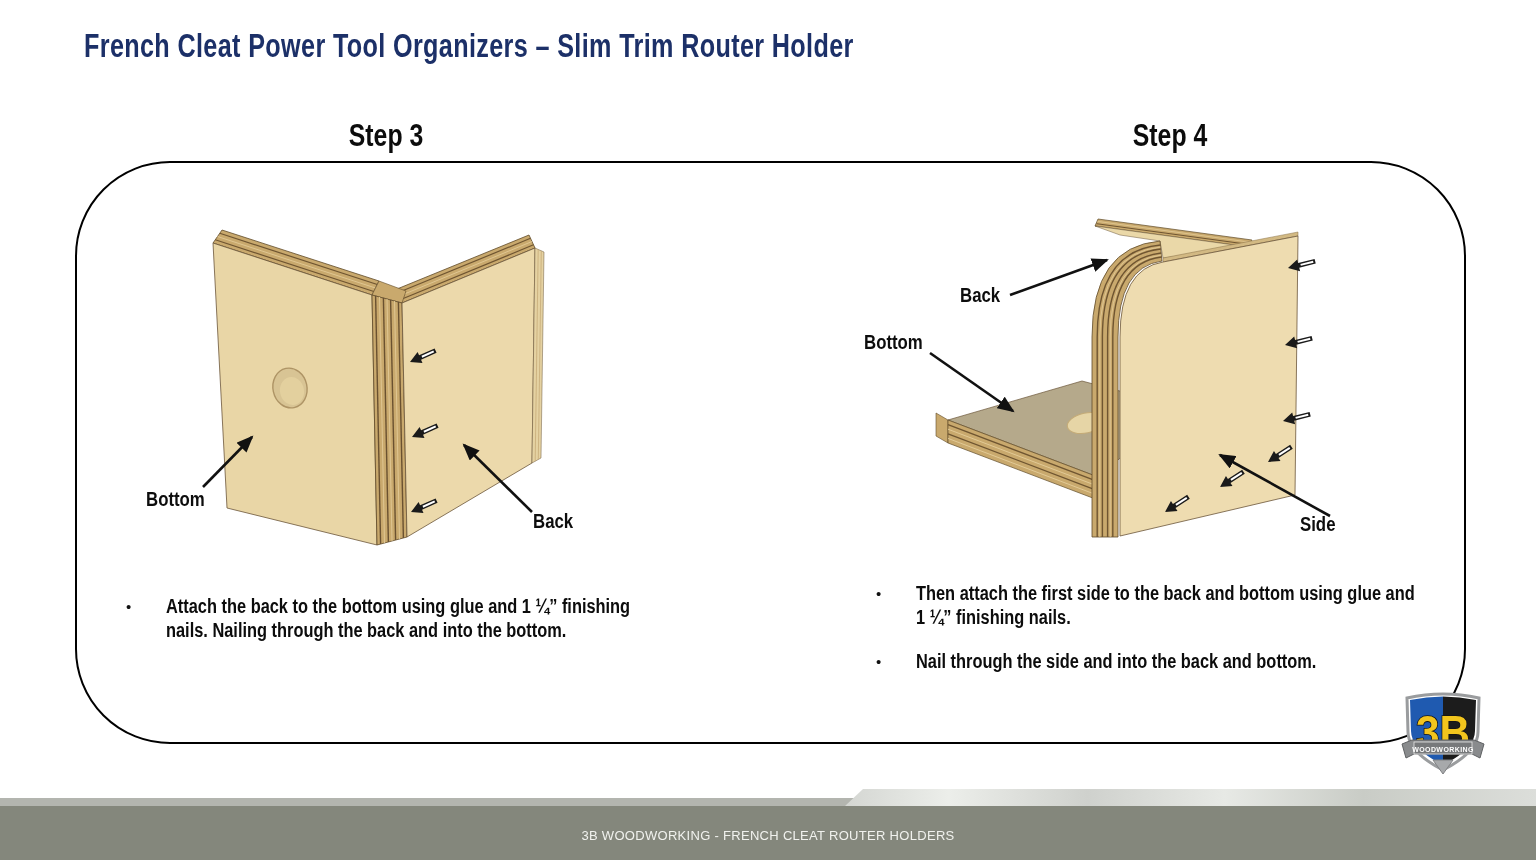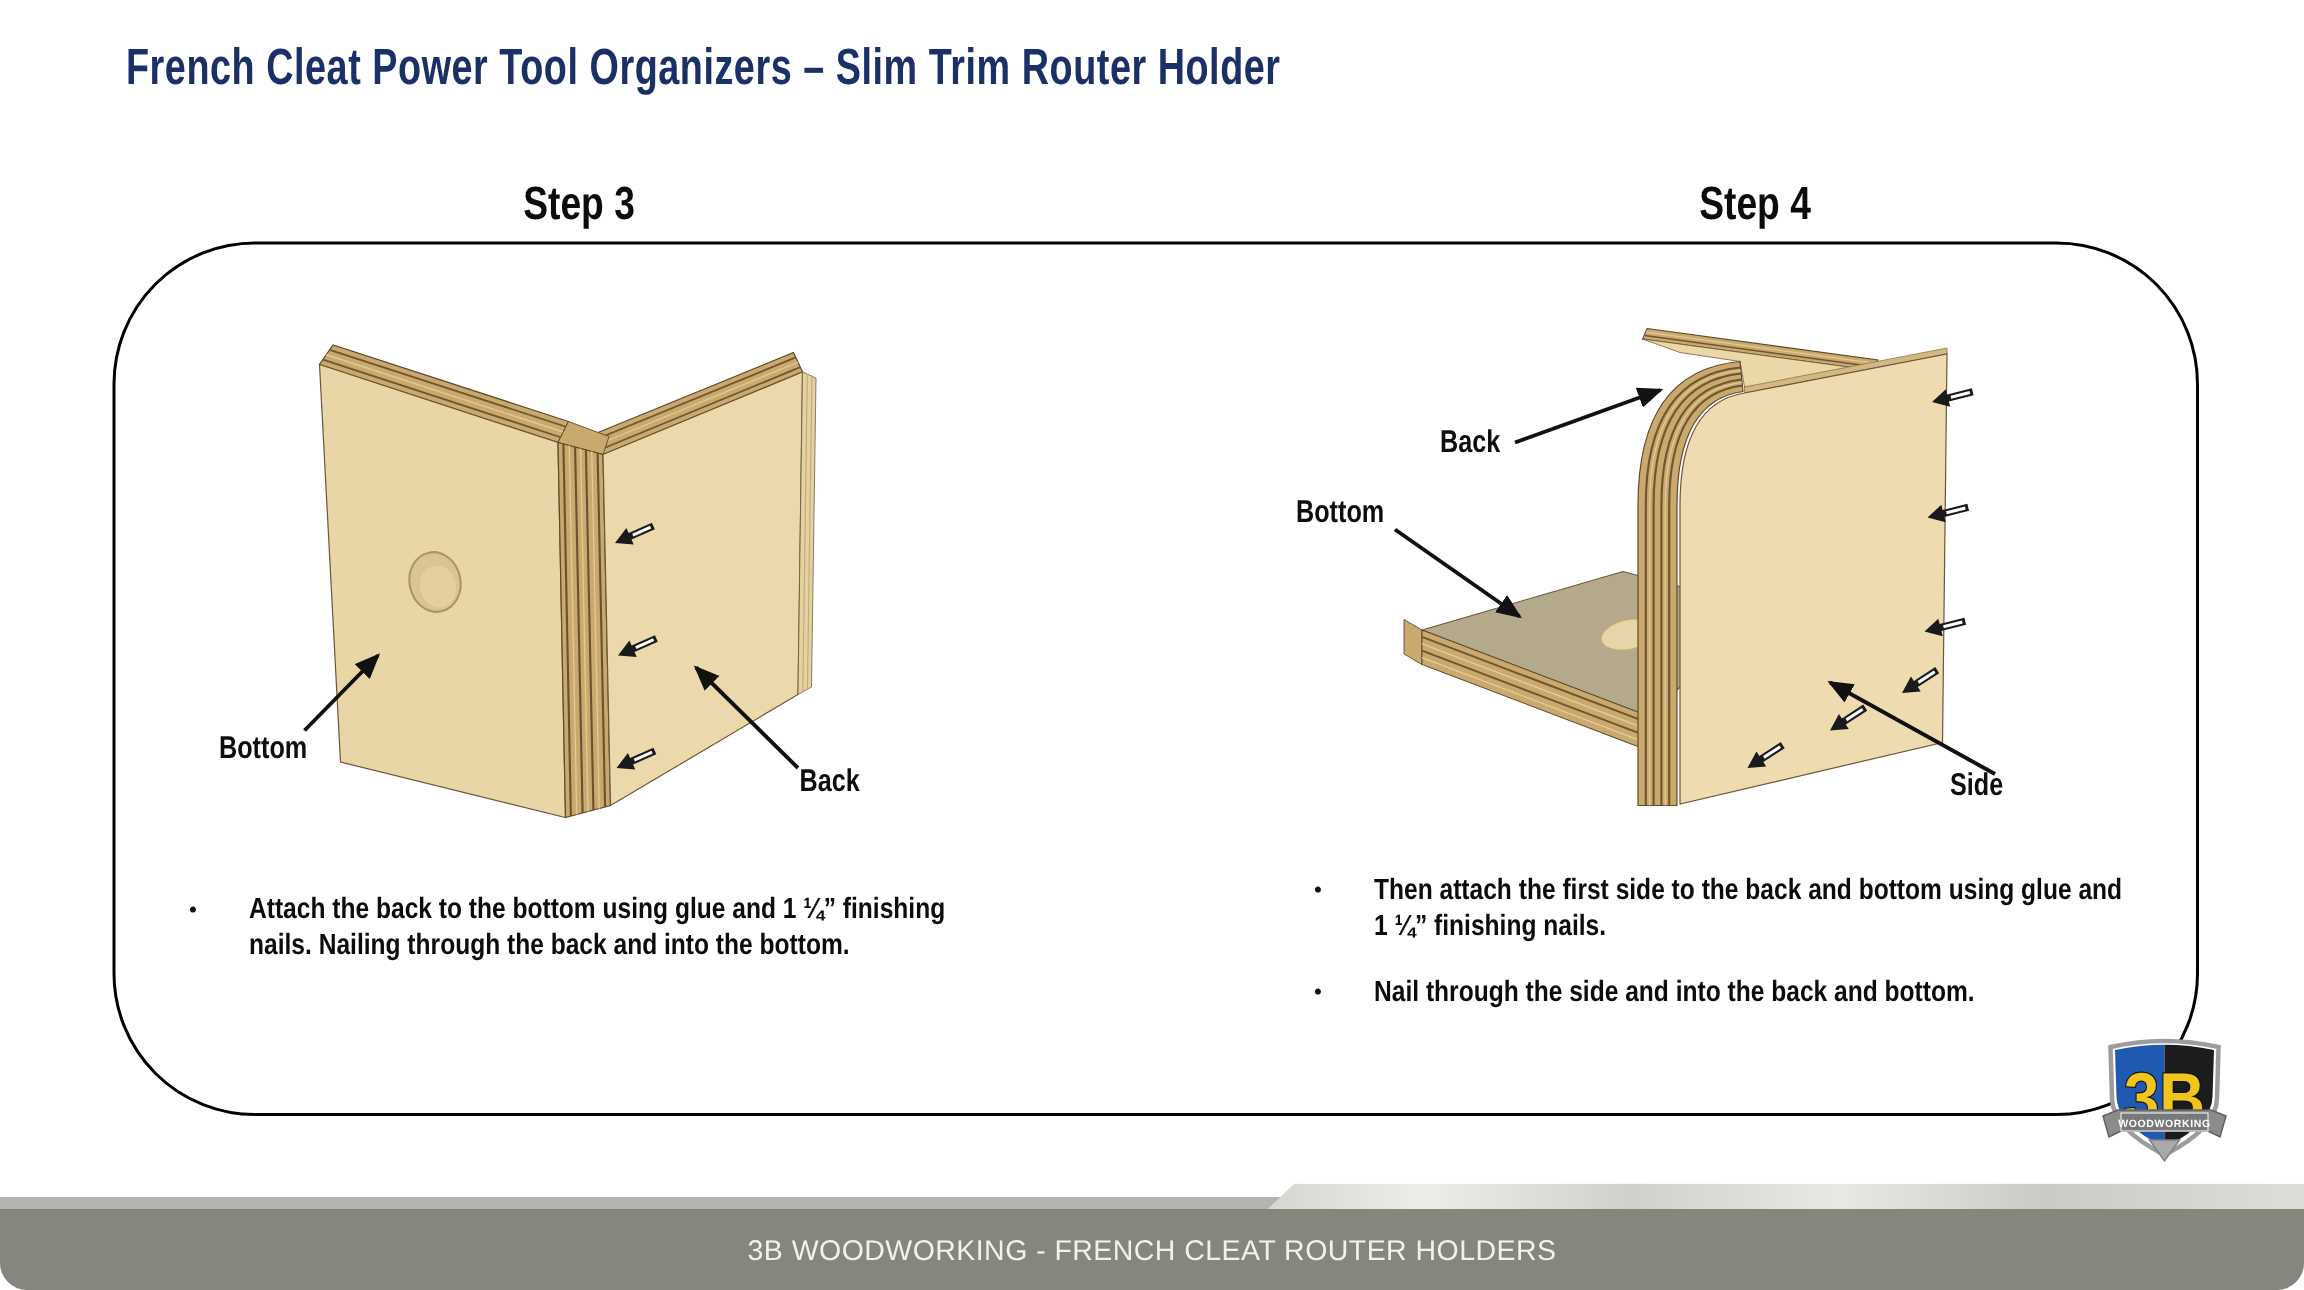--- a/index.html
+++ b/index.html
@@ -1,17 +1,17 @@
 <!DOCTYPE html>
 <html><head>
 <meta charset="utf-8">
 <style>
   html,body{margin:0;padding:0;background:#fff;}
   .slide{position:relative;width:1536px;height:860px;background:#ffffff;overflow:hidden;
-         font-family:"Liberation Sans", sans-serif;border-radius:18px;}
+         font-family:"Liberation Sans", sans-serif;}
   .cond{font-weight:bold;transform-origin:top left;}
   .title{position:absolute;left:84px;top:26px;font-size:34px;color:#1c3068;
          transform:scaleX(0.74);white-space:nowrap;letter-spacing:0.5px;}
   .step-heading{position:absolute;top:118px;width:160px;text-align:center;font-size:31px;
          color:#0c0c0c;font-weight:bold;transform:scaleX(0.8);transform-origin:center top;white-space:nowrap;}
   .panel-border{position:absolute;left:75px;top:161px;width:1387px;height:579px;
          border:2px solid #000;border-radius:95px;}
   .diagram{position:absolute;}
   .lbl{position:absolute;font-size:21px;font-weight:bold;color:#0d0d0d;
        transform:scaleX(0.8);transform-origin:top left;white-space:nowrap;}
@@ -19,21 +19,21 @@
   .dot{width:40px;font-size:15px;color:#111;padding-top:3px;flex:0 0 40px;}
   .btxt{font-size:19.5px;line-height:23.5px;font-weight:bold;color:#0c0c0c;
         transform:scaleX(0.84);transform-origin:top left;white-space:nowrap;}
   .footer-strip-thin{position:absolute;left:0;top:798px;width:1536px;height:8px;background:#b3b5af;}
   .footer-strip-metal{position:absolute;left:845px;top:789px;width:691px;height:17px;
         background:linear-gradient(90deg,#d4d6d2,#eceee a 15%,#cfd1cd 35%,#e7e9e5 55%,#c9ccc6 75%,#dcded a);
         background:linear-gradient(90deg,#d4d6d2,#eceeea 15%,#cfd1cd 35%,#e7e9e5 55%,#c9ccc6 75%,#dcdeda);
         clip-path:polygon(18px 0,100% 0,100% 100%,0 100%);}
   .footer-bar{position:absolute;left:0;top:806px;width:1536px;height:54px;background:#84877c;
         display:flex;align-items:center;justify-content:center;}
-  .footer-text{font-size:19px;color:#f1f2ee;letter-spacing:0.3px;margin-top:4px;}
+  .footer-text{font-size:13px;color:#f1f2ee;letter-spacing:0.3px;margin-top:4px;}
   .logo{position:absolute;left:1400px;top:690px;width:86px;height:92px;}
   svg{display:block;}
 </style>
 </head>
 <body>
 
 <div class="slide">
 
   <div class="title cond">French Cleat Power Tool Organizers – Slim Trim Router Holder</div>
 

